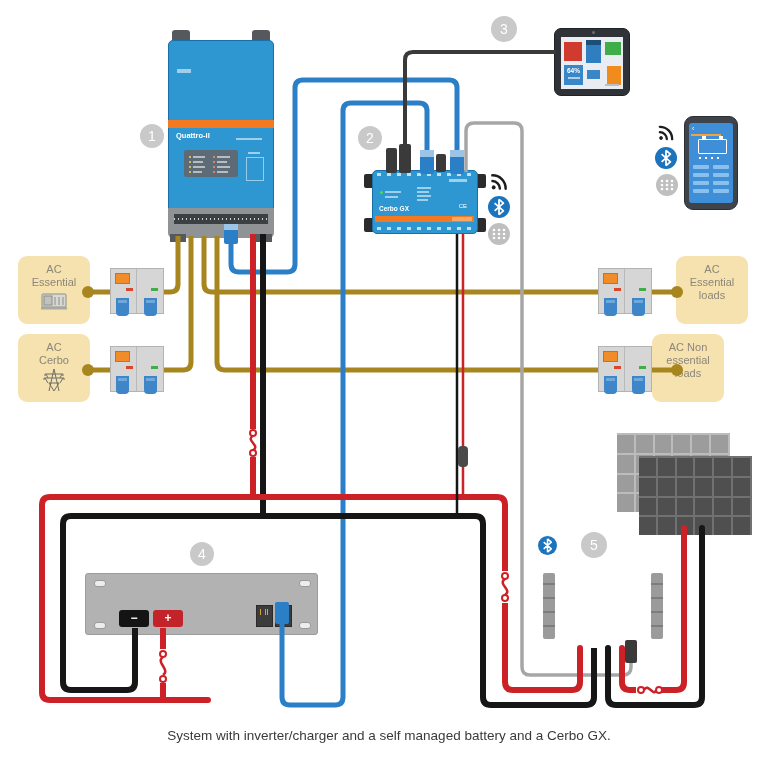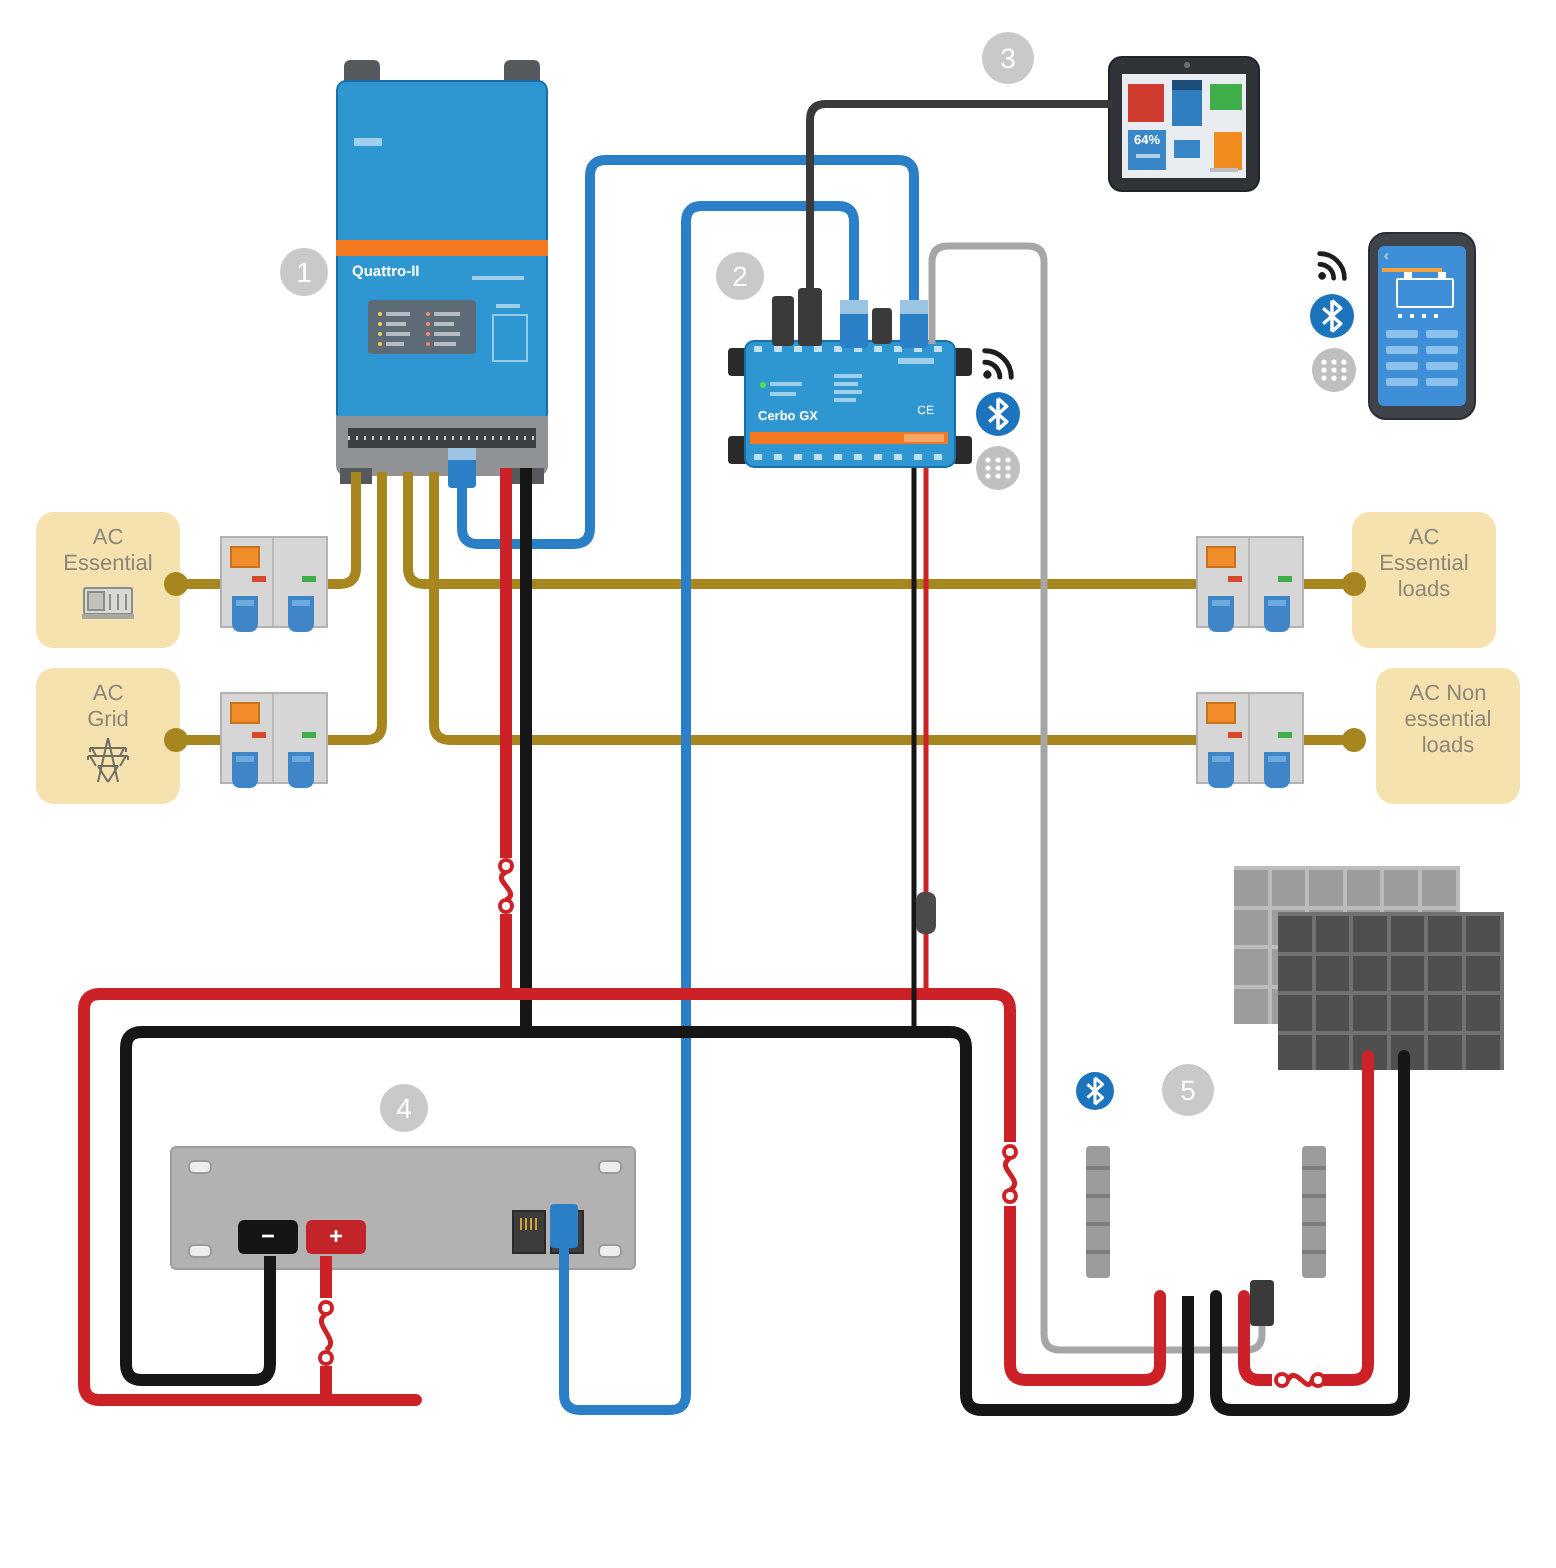--- a/index.html
+++ b/index.html
@@ -102,38 +102,38 @@
       <rect x="5" y="7" width="8" height="9" fill="#c2c2bc" stroke="#8e8e88"></rect>
       <line x1="16" y1="8" x2="16" y2="16" stroke="#8e8e88"></line>
       <line x1="20" y1="8" x2="20" y2="16" stroke="#8e8e88"></line>
       <line x1="24" y1="8" x2="24" y2="16" stroke="#8e8e88"></line>
       <rect x="2" y="18" width="26" height="2.5" fill="#a9a9a3"></rect>
     </svg>
   </div>
 
   <div class="tanbox" style="left:18px;top:334px">
     <div class="tanline">AC</div>
-    <div class="tanline">Grid</div>
+    <div class="tanline">Cerbo</div>
     <svg class="icon" style="position:static" width="26" height="26" viewBox="0 0 26 26">
       <g stroke="#6f6f66" stroke-width="1" fill="none">
         <path d="M13 2 L8 24 M13 2 L18 24"></path>
         <path d="M4 7 H22 M3 11 H23"></path>
         <path d="M5 7 L7 11 M21 7 L19 11 M4 11 l3 5 M22 11 l-3 5 M8 16 h10 M8 16 l5 8 M18 16 l-5 8"></path>
         <path d="M4 7 v2 M22 7 v2 M3 11 v2 M23 11 v2"></path>
       </g>
     </svg>
   </div>
 
   <div class="tanbox" style="left:676px;top:256px">
     <div class="tanline">AC</div>
     <div class="tanline">Essential</div>
     <div class="tanline">loads</div>
   </div>
 
-  <div class="tanbox" style="left:688px;top:334px">
+  <div class="tanbox" style="left:652px;top:334px">
     <div class="tanline">AC Non</div>
     <div class="tanline">essential</div>
     <div class="tanline">loads</div>
   </div>
 
   <div>
     <div class="inv-tab" style="left:172px"></div>
     <div class="inv-tab" style="left:252px"></div>
     <div class="inv-body">
       <div class="faint" style="left:8px;top:28px;width:14px;height:4px"></div>
@@ -438,13 +438,14 @@
       <circle cx="505" cy="598" r="3" fill="#fff" stroke="#cc2127" stroke-width="2"></circle>
     </g>
     <g>
       <rect x="636" y="683" width="26" height="14" fill="#fff"></rect>
       <path d="M644 690 C 648 682 654 698 656 690" stroke="#cc2127" stroke-width="2.5" fill="none"></path>
       <circle cx="641" cy="690" r="3" fill="#fff" stroke="#cc2127" stroke-width="2"></circle>
       <circle cx="659" cy="690" r="3" fill="#fff" stroke="#cc2127" stroke-width="2"></circle>
     </g>
   </svg>
 
+  <div id="caption">System with inverter/charger and a self managed battery and a Cerbo GX.</div>
 </div>
 
 </body></html>

